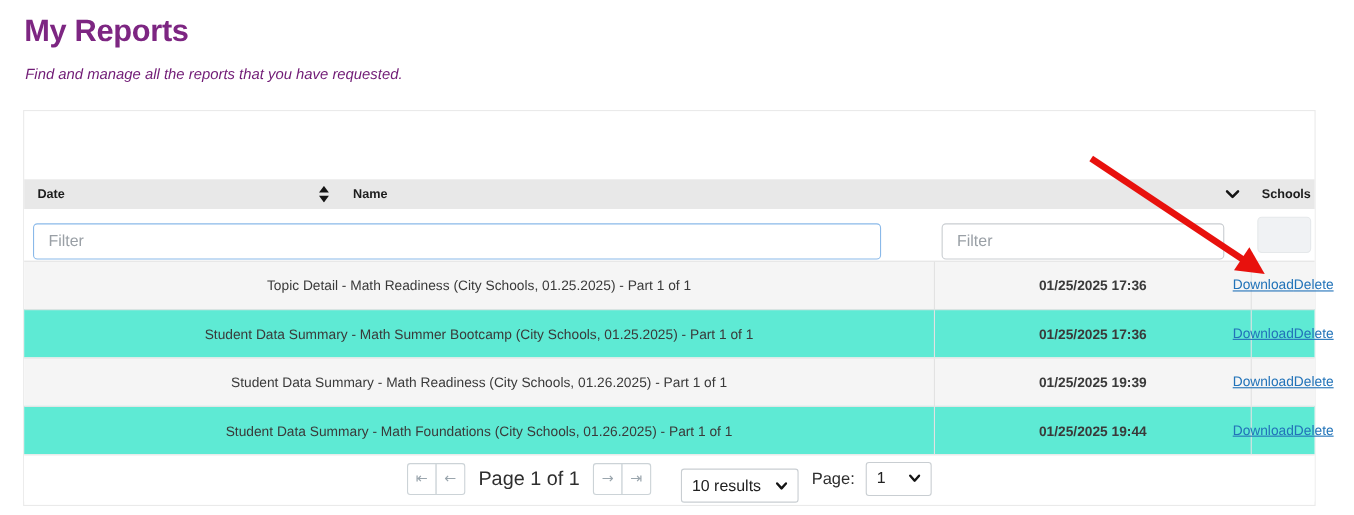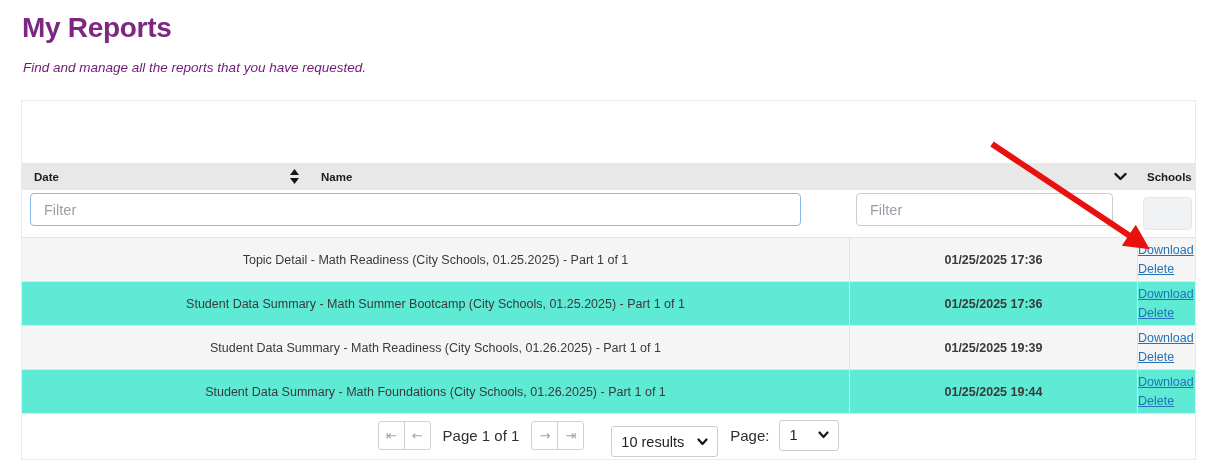--- a/index.html
+++ b/index.html
@@ -22,49 +22,49 @@
 
   .header-row { display:flex; height:27px; background:#e8e8e8; align-items:center;
     font-weight:bold; font-size:11.5px; color:#1c1c1c; }
   .hcell { display:flex; align-items:center; justify-content:space-between; height:100%; }
   .hcell.col-name    { padding:0 10px 0 11px; }
   .hcell.col-date    { padding:0 10px 0 12px; }
   .hcell.col-actions { padding:0 0 0 10px; justify-content:flex-start; }
   .sort-icon { display:inline-flex; align-items:center; }
 
   .filter-row { display:flex; height:47px; background:#fff; }
-  .filter-input { height:33px; margin-top:3px; border-radius:4px; padding:0 13px;
+  .filter-input { height:33px; margin-top:13px; border-radius:4px; padding:0 13px;
     font-size:14.5px; color:#0f766e; outline:none; background:#fff;
     font-family:"Liberation Sans", sans-serif; }
   .filter-input::placeholder { color:#9aa0a6; opacity:1; }
   .filter-name { width:771px; margin-left:8px; border:1px solid #8ab9e9; }
   .filter-date { width:257px; margin-left:7px; border:1px solid #c9cdd1; }
   .filter-actions-box { width:49px; height:33px; margin:7px 0 0 6px;
     background:#f0f2f4; border:1px solid #e5e8ea; border-radius:4px; }
 
   .row { display:flex; height:44px; border-top:1px solid #e4e4e4;
     font-size:12.5px; color:#3a3a3a; background:#5eead4; }
   .row.alt { background:#f5f5f5; }
   .cell-name { display:flex; align-items:center; justify-content:center;
     text-align:center; padding:0 12px; }
   .cell-date { display:flex; align-items:center; justify-content:center;
     border-left:1px solid #e2e2e2;font-weight:bold; }
-  .cell-actions { display:flex; flex-direction:column; 
+  .cell-actions { display:flex; align-items:center;
     justify-content:center; border-left:1px solid #e2e2e2; line-height:18.5px; }
   .action-link { color:#2273b9; text-decoration:underline; font-size:12.5px; cursor:pointer; }
 
   .pagination { display:flex; align-items:center; justify-content:center;
     height:43px; border-top:1px solid #e4e4e4; background:#fff; }
   .pg-group { display:flex; }
   .pg-btn { width:27px; height:29px; background:#fff; border:1px solid #ccd3d7;
     color:#9aa5ad; font-size:13px; display:flex; align-items:center; justify-content:center;
     cursor:pointer; font-family:"DejaVu Sans", sans-serif; }
   .pg-group .pg-btn:first-child { border-radius:3px 0 0 3px; }
   .pg-group .pg-btn:last-child  { border-radius:0 3px 3px 0; margin-left:-1px; }
-  .pg-info { margin:16px 12px; font-size:15px; color:#2e2e2e; }
+  .pg-info { margin:16px 12px; font-size:18px; color:#2e2e2e; }
   .pg-select { height:31px; border:1px solid #c9ced2; border-radius:3px; background:#fff;
     display:flex; align-items:center; padding:0 9px; font-size:14.5px; color:#222;
     cursor:pointer; }
   .pg-select .chev { margin-left:13px; display:inline-flex; }
   .pg-select.results { margin-left:27px;margin-top:13px; }
   .pg-page-label { margin-left:12px; font-size:15px; color:#2e2e2e; }
   .pg-select.page { margin-left:10px; width:60px; justify-content:space-between; }
   .pg-select.page .chev { margin-left:0; }
 
   .annotation-arrow { position:absolute; left:0; top:0; width:1231px; height:468px;

